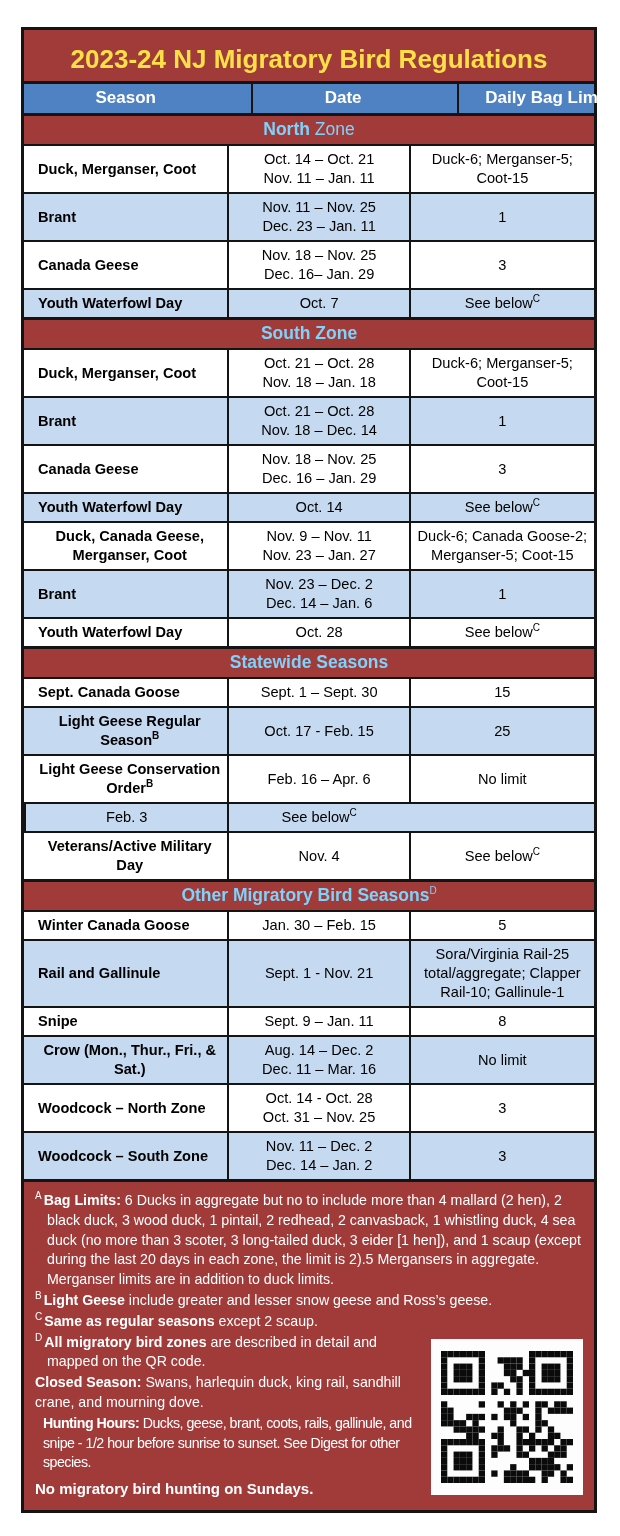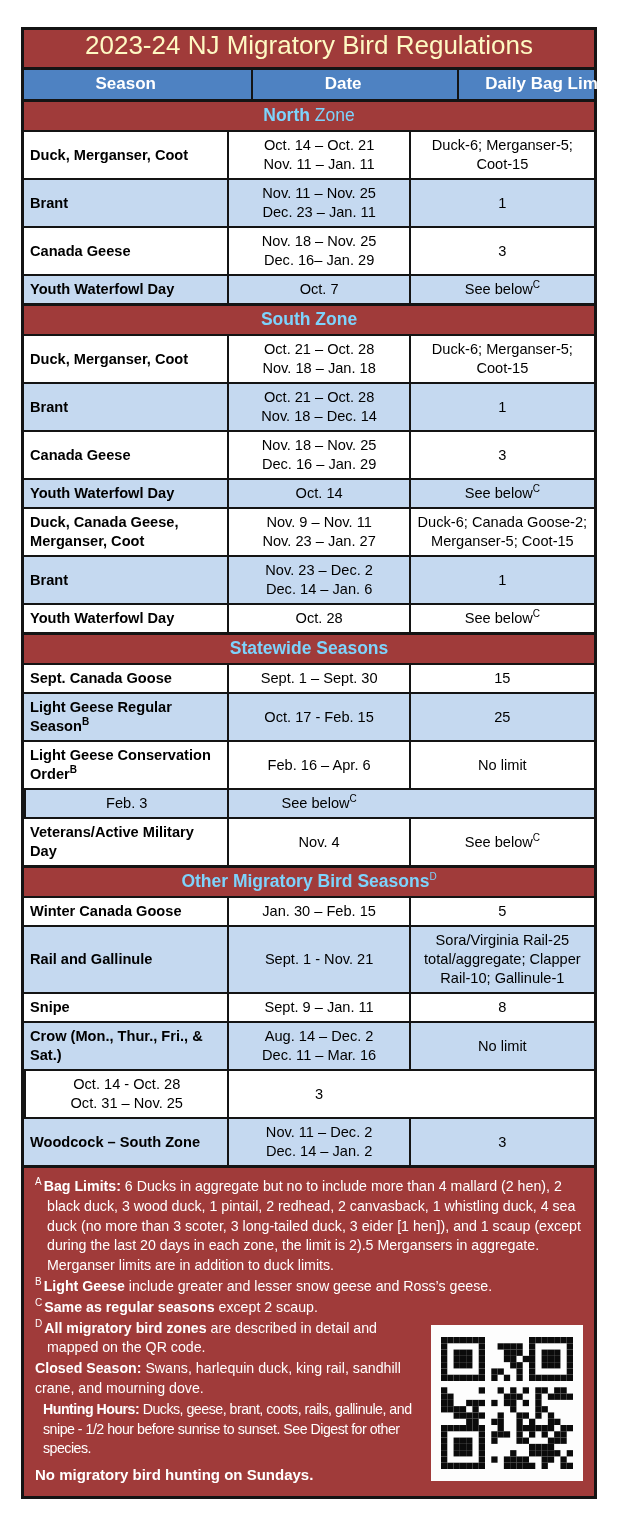--- a/index.html
+++ b/index.html
@@ -5,22 +5,22 @@
   html,body { margin:0; padding:0; background:#ffffff; }
   .page {
     position:relative; width:620px; height:1536px; background:#ffffff;
     font-family:"Liberation Sans", sans-serif; color:#000; overflow:hidden;
   }
   .regs-table {
     position:absolute; left:21px; top:27px; width:576px;
     border:3px solid #141414; box-sizing:border-box; background:#fff;
   }
   .title-band {
-    background:#A03B3A; color:#fef9c3; text-align:center;
-    font-weight:normal; font-size:26px; line-height:30px; padding:0 4px 7px;
+    background:#A03B3A; color:#fde047; text-align:center;
+    font-weight:bold; font-size:26px; line-height:30px; padding:14px 4px 7px;
   }
   .hdr-row, .data-row { display:grid; grid-template-columns:35.7% 31.8% 32.5%; }
   .hdr-row { background:#4E82C2; border-top:3px solid #141414;gap:24px; }
   .hcell {
     color:#fff; font-weight:bold; font-size:17px; text-align:center;
     padding:4px 2px 5px; border-left:2px solid #141414;
   }
   .hcell:first-child { border-left:none; }
   .zone-band {
     border-top:3px solid #141414; background:#A03B3A; color:#7dd3fc;
@@ -29,22 +29,22 @@
   .zone-band .zr { font-weight:normal; }
   .zone-band b { font-weight:bold; }
   .data-row { border-top:2px solid #141414; background:#fff; }
   .data-row.alt { background:#C5D9F0; }
   .cell {
     display:flex; align-items:center; justify-content:center;
     font-size:14.6px; line-height:19px; padding:4px 5px;
     border-left:2px solid #141414; box-sizing:border-box; text-align:center;
   }
   .cell.season {
-    justify-content:flex-start; text-align:left; font-weight:bold;
-    padding-left:6px; padding-right:6px; border-left:none;
+    justify-content:flex-start; text-align:center; font-weight:bold;
+    padding-left:14px; padding-right:6px; border-left:none;
   }
   .cell .ct { min-height:19px; }
   sup { font-size:10px; line-height:0; vertical-align:super; }
   .footer {
     border-top:3px solid #141414; background:#A03B3A; color:#fff;
     padding:9px 11px 10px 11px; overflow:hidden;
   }
   .note { margin:0 0 1px 0; font-size:14.2px; line-height:19.8px; }
   .note.has-sup { padding-left:12px; text-indent:-12px; }
   .note sup { margin-right:2px; }
@@ -336,20 +336,23 @@
             <div class="ct">
               <div>Aug. 14 – Dec. 2</div>
               <div>Dec. 11 – Mar. 16</div>
             </div>
           </div>
           <div class="cell">
             <span class="ct">No limit</span>
           </div>
         </div>
         <div class="data-row">
+          <div class="cell season">
+            <span class="ct">Woodcock – North Zone</span>
+          </div>
           <div class="cell">
             <div class="ct">
               <div>Oct. 14 - Oct. 28</div>
               <div>Oct. 31 – Nov. 25</div>
             </div>
           </div>
           <div class="cell">
             <span class="ct">3</span>
           </div>
         </div>

